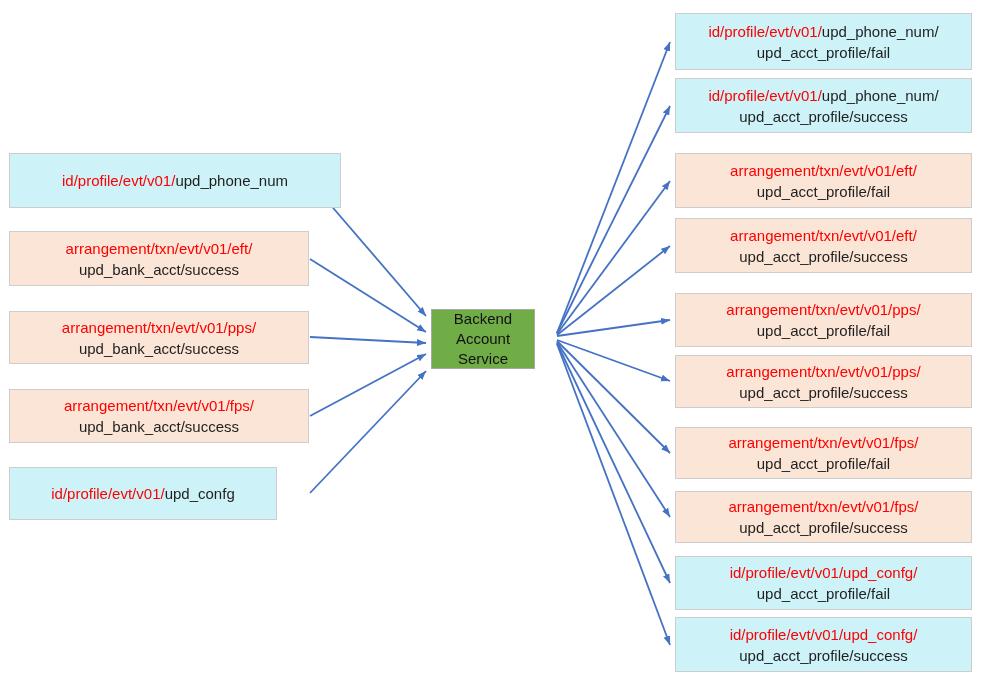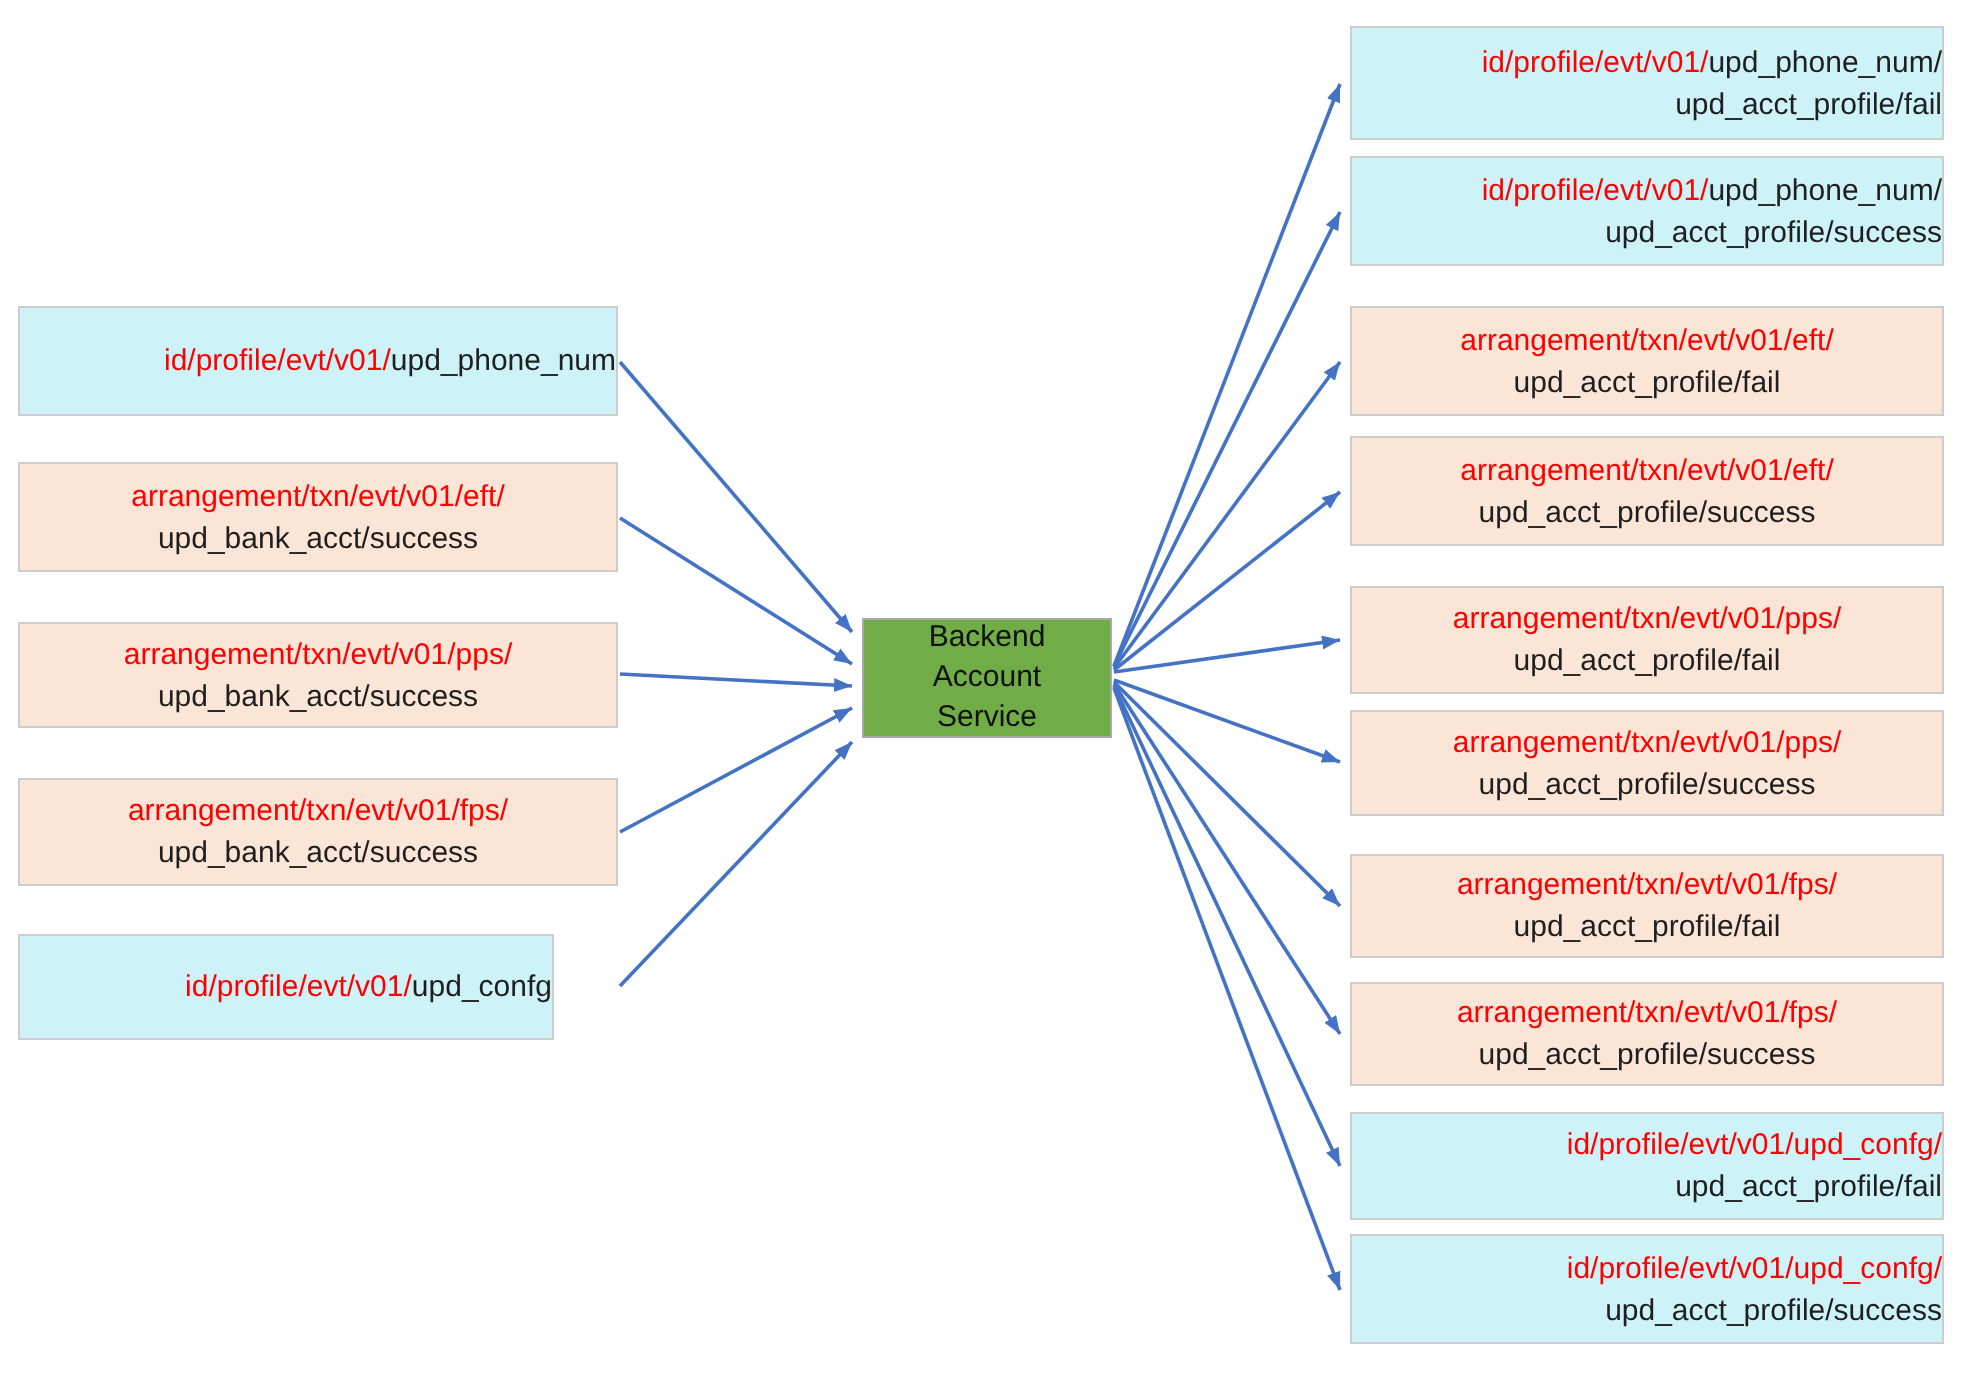--- a/index.html
+++ b/index.html
@@ -23,21 +23,21 @@
     border: 1px solid #cdcdcd;
     display: flex;
     flex-direction: column;
     justify-content: center;
     align-items: center;
     text-align: center;
     font-size: 15px;
     line-height: 21px;
     color: #1f1f1f;
   }
-  .cyan  { background: #cdf3f8; align-items: flex-end; }
+  .cyan  { background: #cdf3f8; }
   .peach { background: #fbe5d6; text-align: center; }
   .box .l1 { white-space: nowrap; }
   .box .red { color: #fe0000; }
   .box .blk { color: #1f1f1f; }
   .service {
     position: absolute;
     box-sizing: border-box;
     background: #70ad47;
     border: 1px solid #a8a8a8;
     display: flex;
@@ -74,42 +74,42 @@
       <line x1="557" y1="335" x2="670" y2="246" marker-end="url(#ah)"></line>
       <line x1="557" y1="336" x2="670" y2="320" marker-end="url(#ah)"></line>
       <line x1="557" y1="340" x2="670" y2="381" marker-end="url(#ah)"></line>
       <line x1="557" y1="341" x2="670" y2="453" marker-end="url(#ah)"></line>
       <line x1="557" y1="342" x2="670" y2="517" marker-end="url(#ah)"></line>
       <line x1="557" y1="343" x2="670" y2="583" marker-end="url(#ah)"></line>
       <line x1="557" y1="344" x2="670" y2="645" marker-end="url(#ah)"></line>
     </g>
   </svg>
 
-  <div class="box cyan" style="left:9px;top:153px;width:300px;height:55px;">
+  <div class="box cyan" style="left:9px;top:153px;width:332px;height:55px;">
     <div class="l1"><span class="red">id/profile/evt/v01/</span><span class="blk">upd_phone_num</span></div>
     <div class="l2 blk"></div>
   </div>
   <div class="box peach" style="left:9px;top:231px;width:300px;height:55px;">
     <div class="l1"><span class="red">arrangement/txn/evt/v01/eft/</span><span class="blk"></span></div>
     <div class="l2 blk">upd_bank_acct/success</div>
   </div>
   <div class="box peach" style="left:9px;top:311px;width:300px;height:53px;">
     <div class="l1"><span class="red">arrangement/txn/evt/v01/pps/</span><span class="blk"></span></div>
     <div class="l2 blk">upd_bank_acct/success</div>
   </div>
   <div class="box peach" style="left:9px;top:389px;width:300px;height:54px;">
     <div class="l1"><span class="red">arrangement/txn/evt/v01/fps/</span><span class="blk"></span></div>
     <div class="l2 blk">upd_bank_acct/success</div>
   </div>
   <div class="box cyan" style="left:9px;top:467px;width:268px;height:53px;">
     <div class="l1"><span class="red">id/profile/evt/v01/</span><span class="blk">upd_confg</span></div>
     <div class="l2 blk"></div>
   </div>
 
-  <div class="service" style="left:431px;top:309px;width:125px;height:60px;">Backend
+  <div class="service" style="left:431px;top:309px;width:104px;height:60px;">Backend
 Account
 Service</div>
 
   <div class="box cyan" style="left:675px;top:13px;width:297px;height:57px;">
     <div class="l1"><span class="red">id/profile/evt/v01/</span><span class="blk">upd_phone_num/</span></div>
     <div class="l2 blk">upd_acct_profile/fail</div>
   </div>
   <div class="box cyan" style="left:675px;top:78px;width:297px;height:55px;">
     <div class="l1"><span class="red">id/profile/evt/v01/</span><span class="blk">upd_phone_num/</span></div>
     <div class="l2 blk">upd_acct_profile/success</div>

